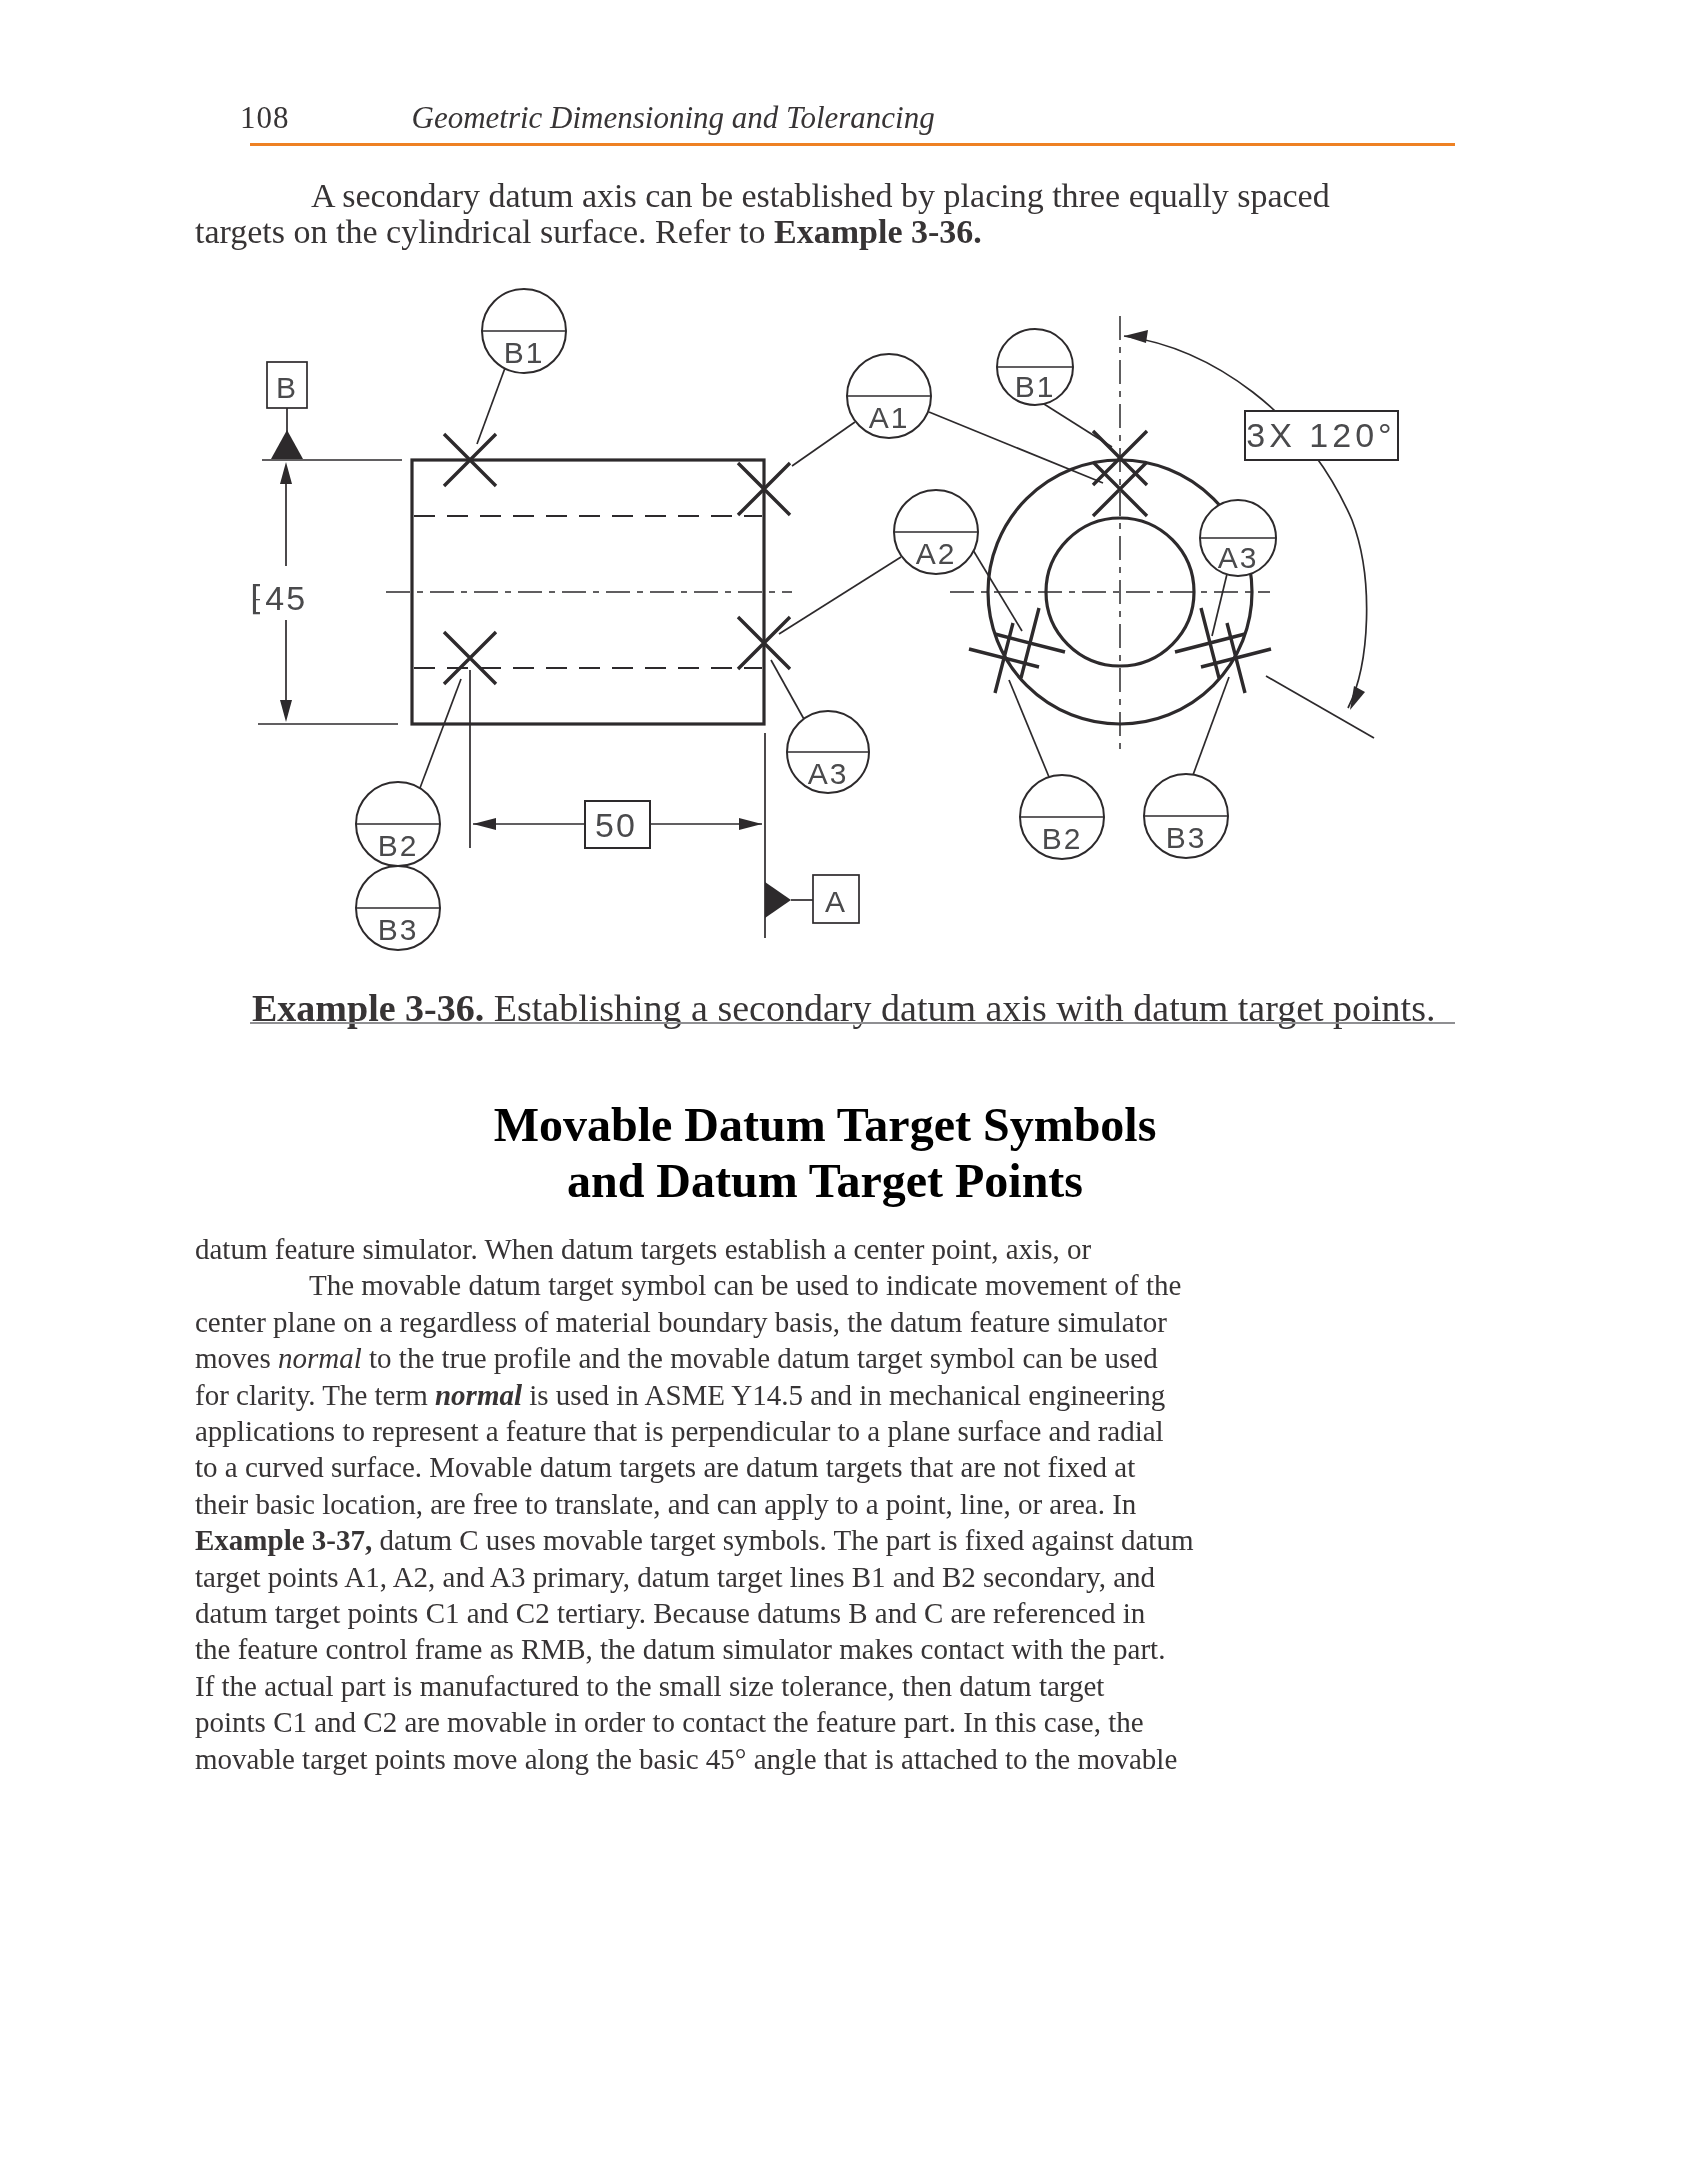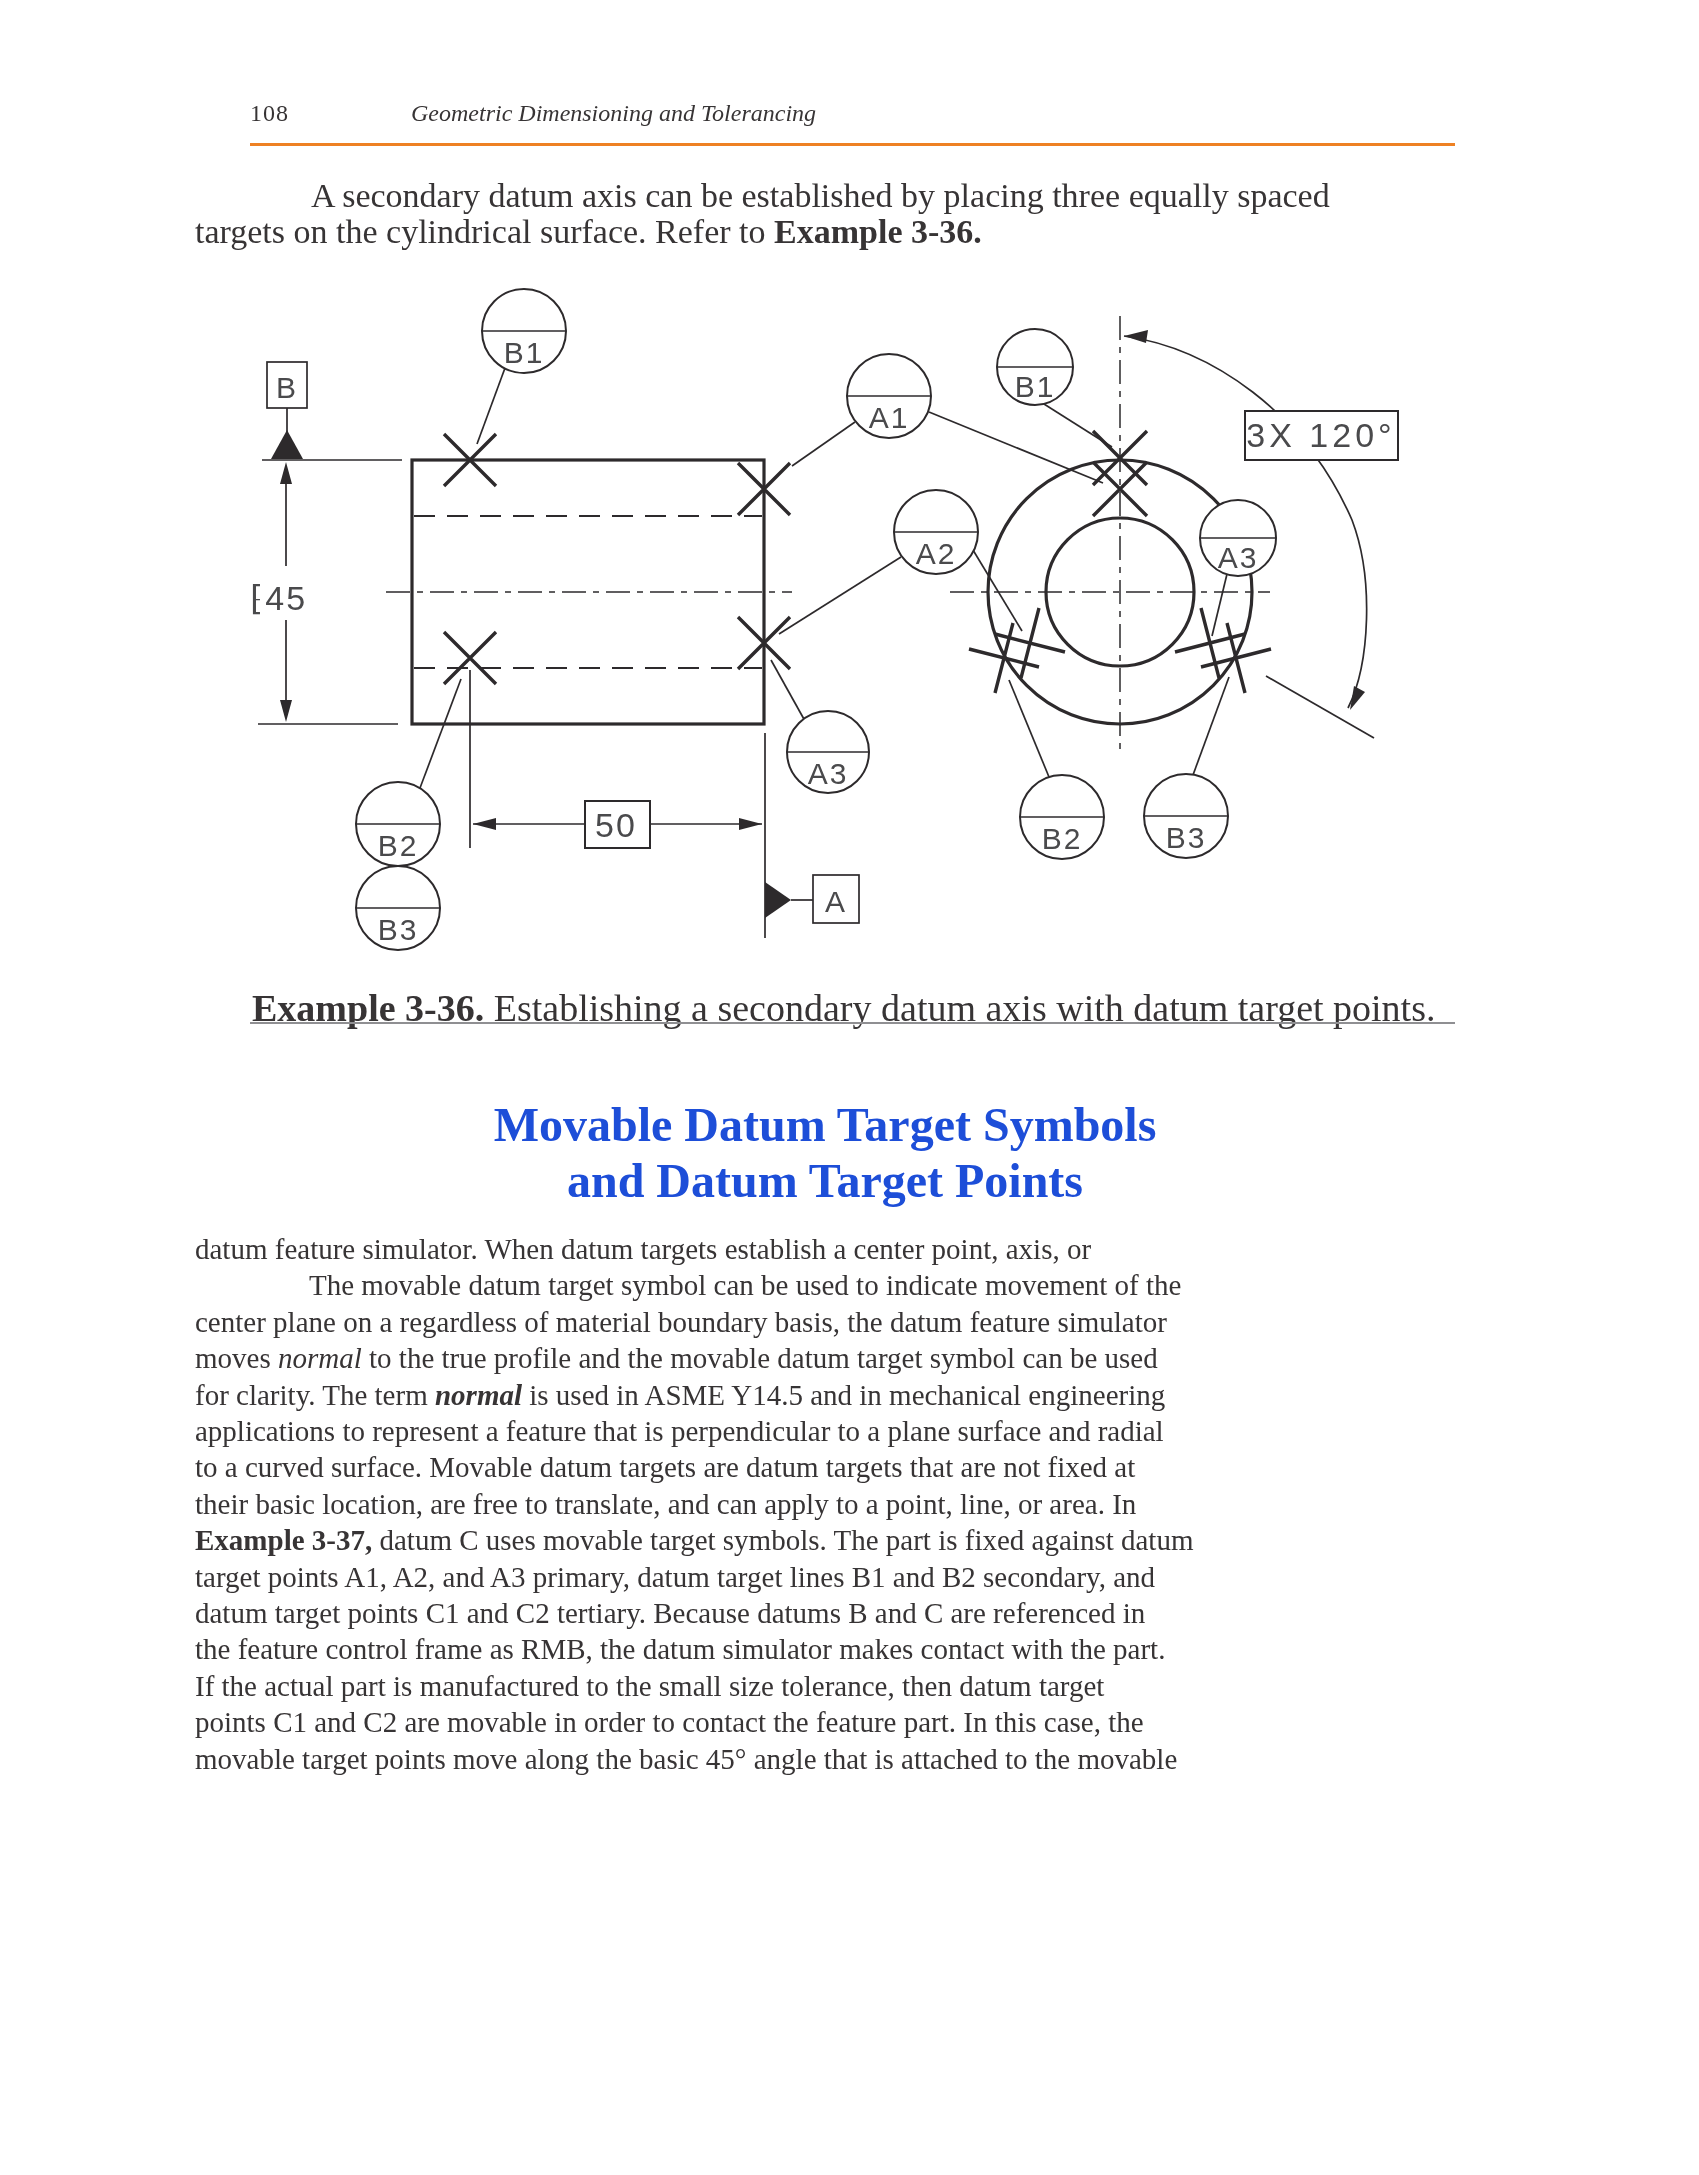--- a/index.html
+++ b/index.html
@@ -1,20 +1,20 @@
 <!DOCTYPE html>
 <html><head>
 <meta charset="utf-8">
 <style>
   html,body{margin:0;padding:0;background:#ffffff;}
   .page{position:relative;width:1699px;height:2175px;background:#ffffff;overflow:hidden;
         font-family:"Liberation Serif","DejaVu Serif",serif;color:#373435;}
 
   
-  .runhead{position:absolute;left:250px;top:100px;font-size:24px;white-space:nowrap;}
+  .runhead{position:absolute;left:240px;top:100px;font-size:31px;white-space:nowrap;}
   .runhead .pagenum{font-style:normal;letter-spacing:1px;}
   .runhead .booktitle{font-style:italic;margin-left:122px;}
   .headrule{position:absolute;left:250px;top:143px;width:1205px;height:3px;background:#EE8123;}
 
   
   .intro{position:absolute;left:195px;top:178px;width:1280px;font-size:34px;line-height:36px;}
   .intro .l1{text-indent:116px;white-space:nowrap;}
   .intro .l2{white-space:nowrap;}
   .bd{font-weight:bold;}
   .it{font-style:italic;}
@@ -33,21 +33,21 @@
   .balloon{stroke:#2d2a2c;stroke-width:2;fill:#ffffff;}
   .boxed{stroke:#2d2a2c;stroke-width:2;fill:#ffffff;}
   .solid{fill:#2d2a2c;stroke:none;}
 
   
   .caption{position:absolute;left:252px;top:986px;font-size:38px;white-space:nowrap;}
   .caprule{position:absolute;left:250px;top:1022px;width:1205px;height:2px;background:#8f8f92;}
 
   
   .heading{position:absolute;left:195px;top:1097px;width:1260px;text-align:center;
-           color:#1d4ed8;font-weight:bold;font-size:48px;line-height:56px;}
+           color:#000000;font-weight:bold;font-size:48px;line-height:56px;}
 
   
   .bodypara{position:absolute;left:195px;top:1231px;width:1290px;font-size:29px;line-height:36.4px;}
   .bodyline{white-space:nowrap;}
   .bodyline.indent{text-indent:114px;}
 </style>
 </head>
 <body>
 
 <div class="page">

